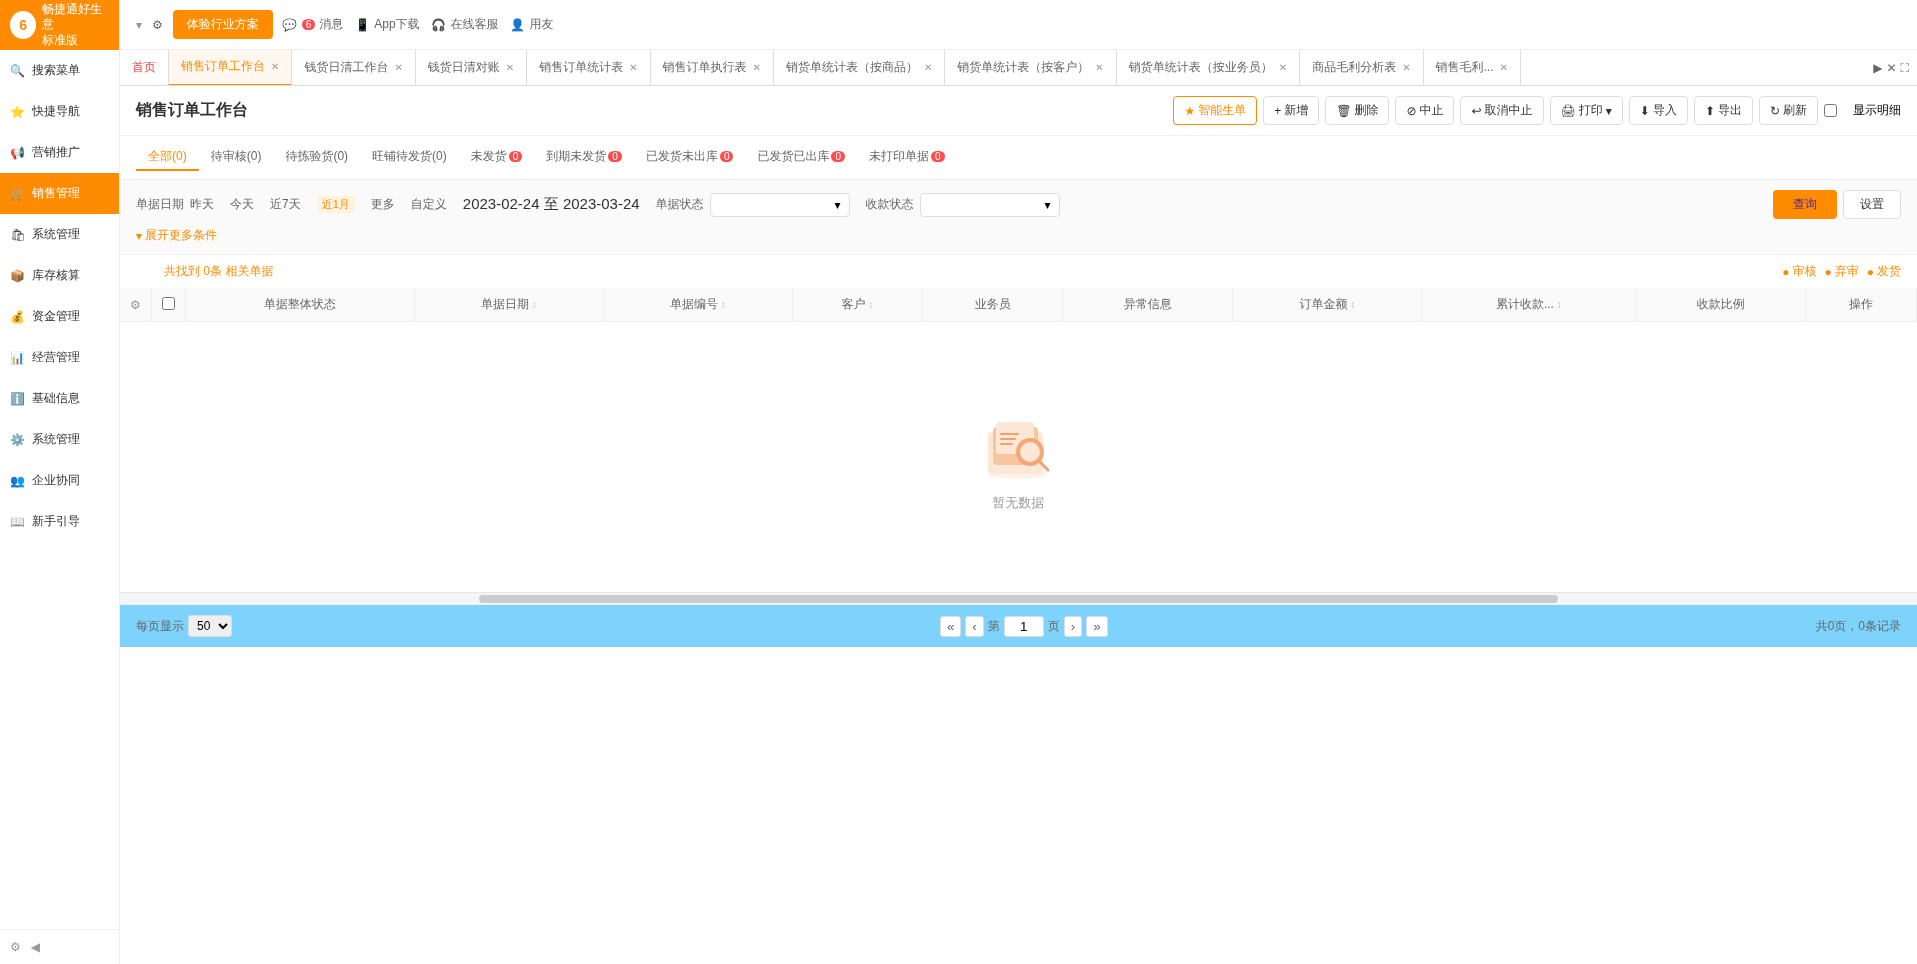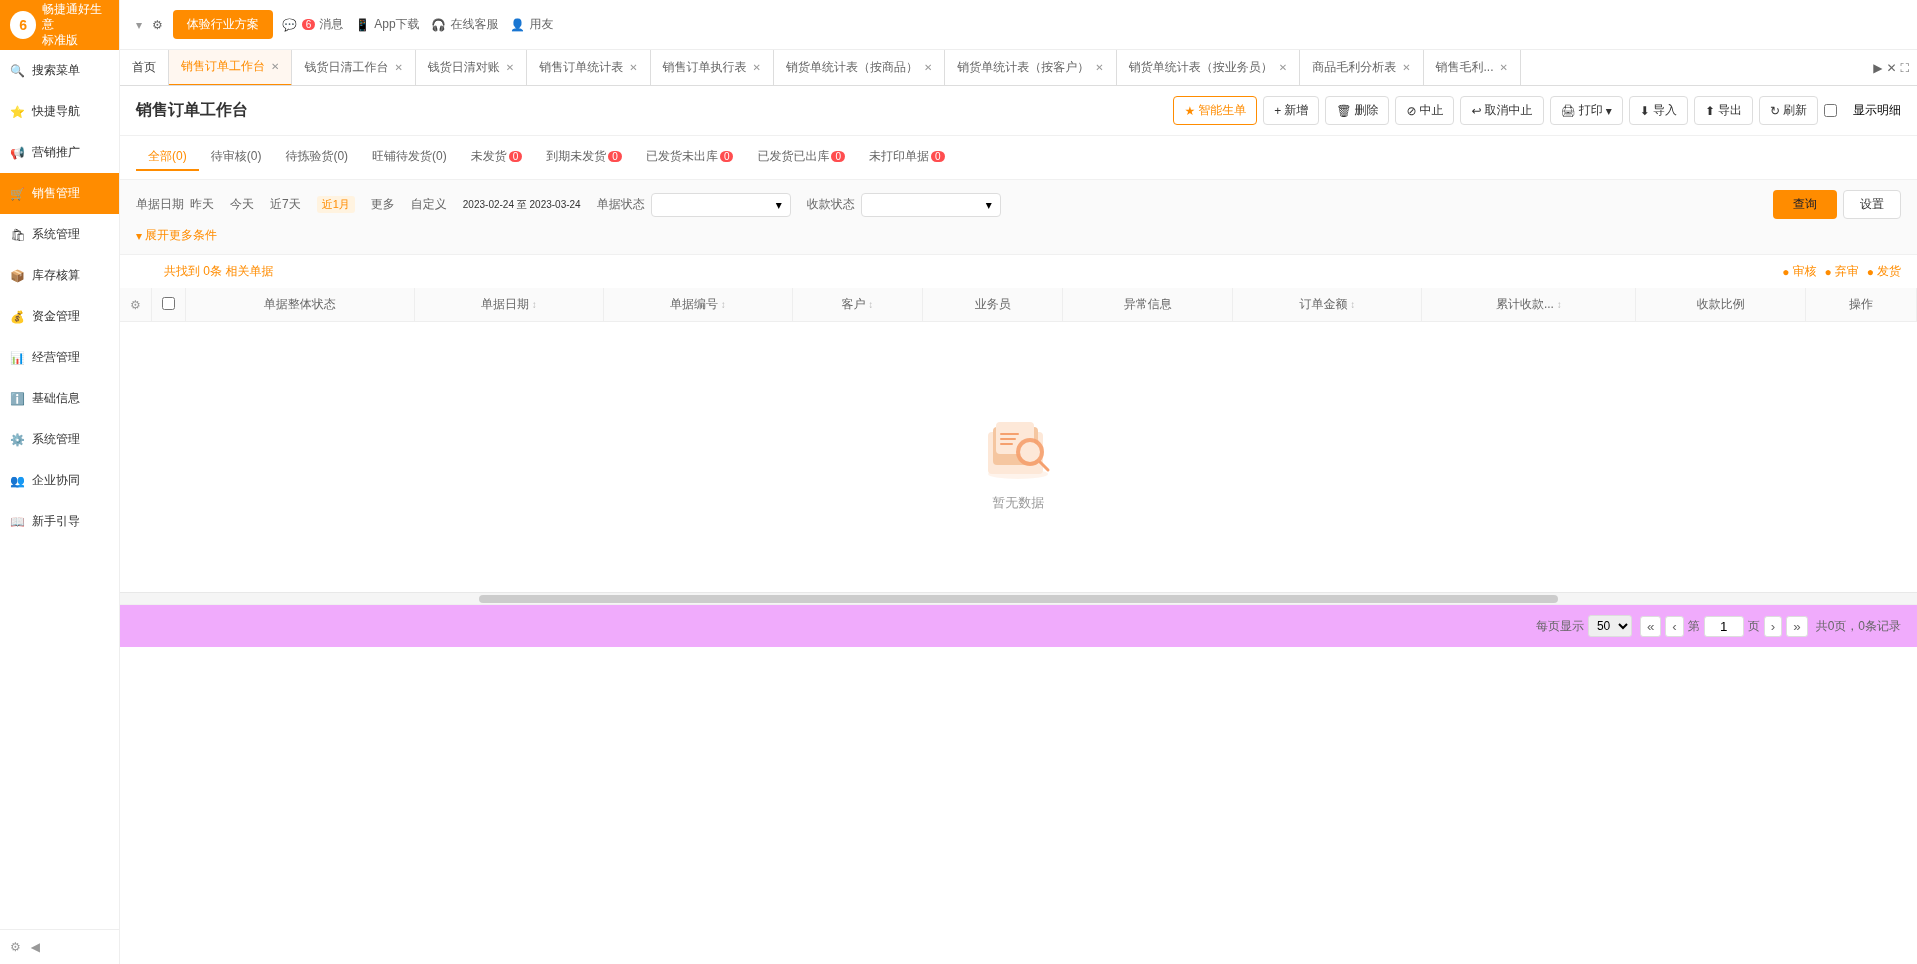--- a/index.html
+++ b/index.html
@@ -23,21 +23,21 @@
     .top-header { height: 50px; background: #fff; display: flex; align-items: center; padding: 0 16px; border-bottom: 1px solid #eee; gap: 10px; }
     .system-name { font-size: 13px; color: #333; flex: 1; }
     .header-actions { display: flex; align-items: center; gap: 12px; }
     .btn-industry { background: #ff8c00; color: #fff; border: none; padding: 6px 14px; border-radius: 4px; cursor: pointer; font-size: 12px; }
     .header-icon-item { display: flex; align-items: center; gap: 4px; color: #666; cursor: pointer; font-size: 12px; position: relative; }
     .gear-icon { color: #666; cursor: pointer; }
 
     
     .tab-bar { height: 36px; background: #fff; display: flex; align-items: center; border-bottom: 1px solid #ddd; overflow: hidden; }
     .tab-item { height: 36px; display: flex; align-items: center; padding: 0 12px; border-right: 1px solid #ddd; cursor: pointer; white-space: nowrap; color: #666; font-size: 12px; gap: 4px; flex-shrink: 0; }
-    .tab-item.home { background: #fff; color: #404040; border-bottom: none; }
+    .tab-item.home { background: #fff; color: #ef4444; border-bottom: none; }
     .tab-item.active { background: #fff7f0; color: #ff8c00; border-bottom: 2px solid #ff8c00; }
     .tab-close { color: #999; font-size: 10px; margin-left: 2px; }
     .tab-bar-end { display: flex; align-items: center; padding: 0 8px; gap: 4px; margin-left: auto; }
 
     
     .content { flex: 1; overflow: auto; padding: 0; background: #f5f7fa; }
     .content-inner { background: #fff; margin: 0; min-height: 100%; }
 
     
     .page-header { display: flex; align-items: center; justify-content: space-between; padding: 10px 16px; border-bottom: 1px solid #f0f0f0; }
@@ -53,24 +53,24 @@
     .filter-tab .count-badge { background: #ff4d4f; color: #fff; border-radius: 8px; padding: 0 4px; font-size: 10px; margin-left: 2px; }
 
     
     .search-filters { padding: 10px 16px; background: #fafafa; border-bottom: 1px solid #f0f0f0; }
     .filter-row { display: flex; align-items: center; gap: 16px; flex-wrap: wrap; }
     .filter-item { display: flex; align-items: center; gap: 6px; }
     .filter-label { color: #666; font-size: 12px; white-space: nowrap; }
     .filter-date-group { display: flex; align-items: center; gap: 16px; }
     .date-shortcut { color: #666; cursor: pointer; font-size: 12px; }
     .date-shortcut.active { color: #ff8c00; background: #fff7f0; border-radius: 3px; padding: 1px 4px; }
-    .date-range { color: #333; font-size: 10px; }
+    .date-range { color: #333; font-size: 15px; }
     .filter-select { border: 1px solid #ddd; border-radius: 4px; padding: 4px 8px; font-size: 12px; min-width: 120px; background: #fff; display: flex; align-items: center; justify-content: space-between; cursor: pointer; gap: 4px; }
     .expand-more { color: #ff8c00; cursor: pointer; font-size: 12px; display: flex; align-items: center; gap: 3px; }
-    .btn-query { background: #ff8c00; color: #0f172a; border: none; padding: 5px 20px; border-radius: 4px; cursor: pointer; font-size: 12px; }
+    .btn-query { background: #ff8c00; color: #4c1d95; border: none; padding: 5px 20px; border-radius: 4px; cursor: pointer; font-size: 12px; }
     .btn-set { background: #fff; color: #333; border: 1px solid #ddd; padding: 5px 16px; border-radius: 4px; cursor: pointer; font-size: 12px; }
 
     
     .table-header-bar { display: flex; align-items: center; justify-content: space-between; padding: 8px 16px; }
     .result-count { color: #666; font-size: 12px; margin-left: 28px; }
     .result-count span { color: #ff8c00; }
     .table-actions { display: flex; gap: 8px; }
     .table-action-btn { display: flex; align-items: center; gap: 3px; color: #ff8c00; cursor: pointer; font-size: 12px; }
 
     table { width: 100%; border-collapse: collapse; font-size: 12px; }
@@ -81,21 +81,21 @@
     tbody td { padding: 8px 10px; border-bottom: 1px solid #f0f0f0; border-right: 1px solid #f0f0f0; color: #333; }
 
     .checkbox-col { width: 30px; text-align: center; }
     .settings-col { width: 30px; text-align: center; color: #999; }
 
     
     .empty-state { display: flex; flex-direction: column; align-items: center; justify-content: center; padding: 80px 0; }
     .empty-text { color: #999; font-size: 13px; margin-top: 12px; }
 
     
-    .pagination { display: flex; align-items: center; justify-content: flex-end; padding: 10px 16px; border-top: 1px solid #f0f0f0; gap: 8px; background: #f0abfc; }
+    .pagination { display: flex; align-items: center; justify-content: space-between; padding: 10px 16px; border-top: 1px solid #f0f0f0; gap: 16px; background: #7dd3fc; }
     .page-size-select { display: flex; align-items: center; gap: 4px; color: #666; font-size: 12px; }
     .page-size-select select { border: 1px solid #ddd; border-radius: 3px; padding: 2px 4px; font-size: 12px; }
     .page-nav { display: flex; align-items: center; gap: 4px; color: #666; font-size: 12px; }
     .page-nav-btn { padding: 2px 6px; border: 1px solid #ddd; background: #fff; cursor: pointer; border-radius: 3px; color: #666; }
     .page-nav-btn:disabled { color: #ccc; cursor: not-allowed; }
     .page-input { width: 40px; text-align: center; border: 1px solid #ddd; border-radius: 3px; padding: 2px 4px; }
     .total-info { color: #666; font-size: 12px; }
 
     
     .scroll-track { height: 12px; background: #f5f5f5; border-top: 1px solid #e8e8e8; position: relative; }

